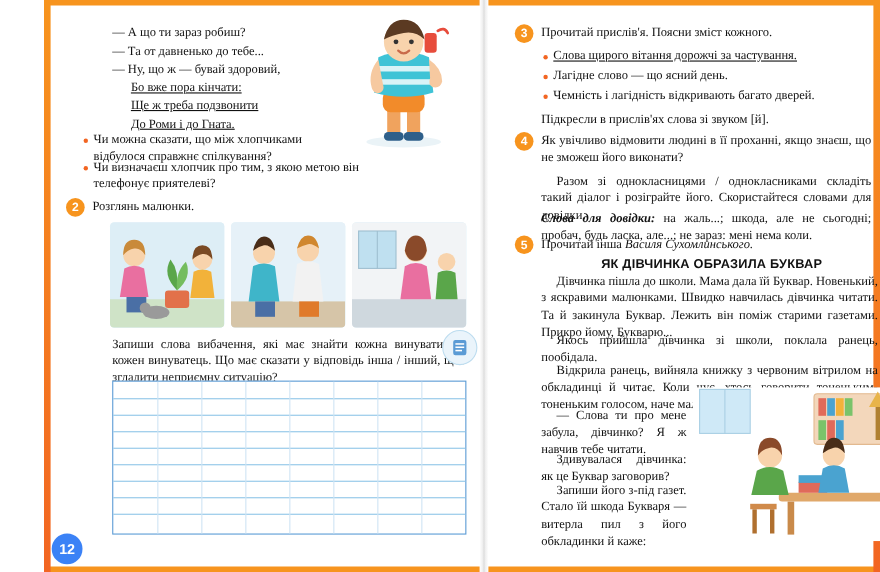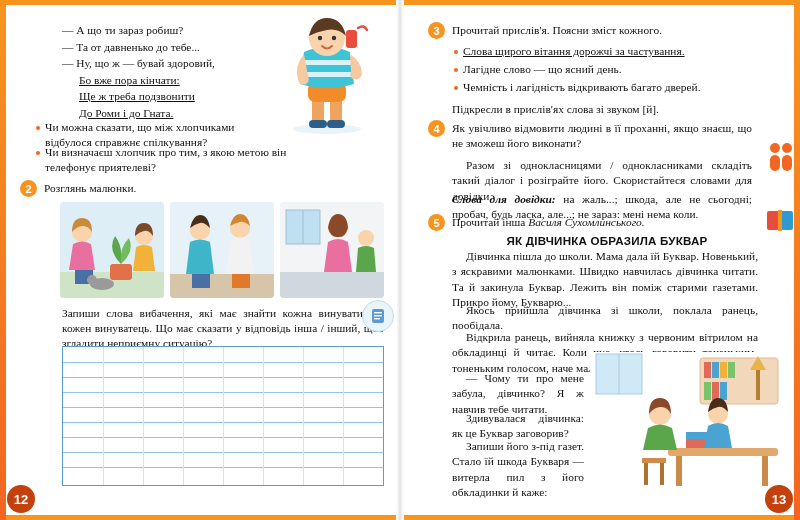--- a/index.html
+++ b/index.html
@@ -3,35 +3,35 @@
 <meta charset="utf-8">
 <style>
   html,body{margin:0;padding:0;}
   body{
     width:800px;height:520px;overflow:hidden;
     font-family:"Liberation Serif", serif;
     background:#ffffff;
     position:relative;
   }
   
-  .page{position:absolute;inset:0;}
+  .page{position:absolute;inset:0;margin-left:40px;}
   .edge-left{position:absolute;left:0;top:0;width:6px;height:520px;background:linear-gradient(180deg,#f7941e,#f26522);}
   .edge-right{position:absolute;right:0;top:0;width:6px;height:520px;background:linear-gradient(180deg,#f7941e,#f26522);}
   .edge-top{position:absolute;left:0;top:0;width:800px;height:5px;background:#f7941e;}
   .edge-bottom{position:absolute;left:0;bottom:0;width:800px;height:5px;background:#f7941e;}
   .gutter{position:absolute;left:396px;top:0;width:8px;height:520px;background:linear-gradient(90deg,#ffffff,#ececec 40%,#d8d8d8 50%,#ececec 60%,#ffffff);}
 
   .col{position:absolute;top:0;height:520px;}
   .col-left{left:0;width:400px;}
   .col-right{left:400px;width:400px;}
 
   
   .pagenum{
     position:absolute;bottom:7px;width:28px;height:28px;border-radius:50%;
-    background:#c2410c;color:#fff;display:flex;align-items:center;justify-content:center;
+    background:#3b82f6;color:#fff;display:flex;align-items:center;justify-content:center;
     font-family:"Liberation Sans",sans-serif;font-size:13px;font-weight:bold;
   }
   .pagenum.left{left:7px;}
   .pagenum.right{right:7px;}
 
   
   .exnum{
     width:17px;height:17px;border-radius:50%;
     background:#f7941e;color:#fff;
     font-family:"Liberation Sans",sans-serif;font-size:11px;font-weight:bold;
@@ -261,21 +261,21 @@
     <div class="exnum" style="left:28px;top:214px;">5</div>
     <div class="rtext" style="left:52px;top:215px;width:300px;">
       <span>Прочитай інша </span><span class="i">Василя Сухомлинського.</span>
     </div>
 
     <div class="rtext story-title" style="left:52px;top:233px;width:310px;text-align:center;">ЯК ДІВЧИНКА ОБРАЗИЛА БУКВАР</div>
 
     <div class="rtext para" style="left:52px;top:249px;width:306px;">Дівчинка пішла до школи. Мама дала їй Буквар. Новенький, з яскравими малюнками. Швидко навчилась дівчинка читати. Та й закинула Буквар. Лежить він поміж старими газетами. Прикро йому, Букварю...</div>
     <div class="rtext para" style="left:52px;top:303px;width:306px;">Якось прийшла дівчинка зі школи, поклала ранець, пообідала.</div>
     <div class="rtext para" style="left:52px;top:330px;width:306px;">Відкрила ранець, вийняла книжку з червоним вітрилом на обкладинці й читає. Коли чує, хтось говорити тоненьким-тоненьким голосом, наче маля:</div>
-    <div class="rtext para" style="left:52px;top:371px;width:132px;">— Чому ти про мене забула, дівчинко? Я ж навчив тебе читати.</div>
+    <div class="rtext para" style="left:52px;top:371px;width:132px;">— Слова ти про мене забула, дівчинко? Я ж навчив тебе читати.</div>
     <div class="rtext para" style="left:52px;top:411px;width:132px;">Здивувалася дівчинка: як це Буквар заговорив?</div>
     <div class="rtext para" style="left:52px;top:439px;width:132px;">Запиши його з-під газет. Стало їй шкода Букваря — витерла пил з його обкладинки й каже:</div>
 
     <svg class="room" viewBox="0 0 200 140">
       <rect x="0" y="0" width="200" height="140" fill="#ffffff"></rect>
 
       <rect x="110" y="6" width="78" height="46" rx="3" fill="#f3d7bb" stroke="#e2b98f"></rect>
       <rect x="114" y="10" width="7" height="16" fill="#e06a5a"></rect>
       <rect x="122" y="10" width="7" height="16" fill="#4aa3d0"></rect>
       <rect x="130" y="10" width="7" height="16" fill="#f2b23a"></rect>

